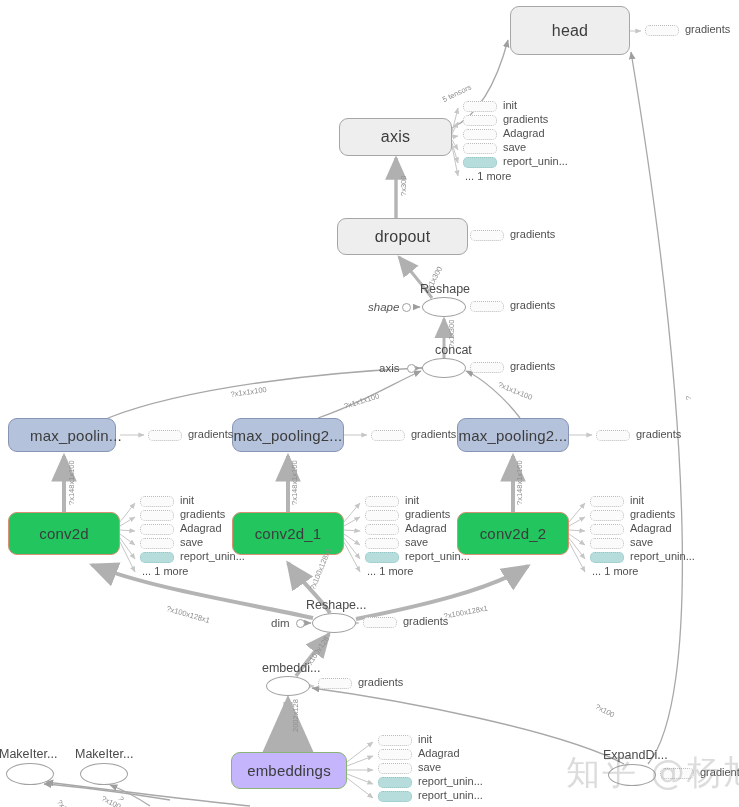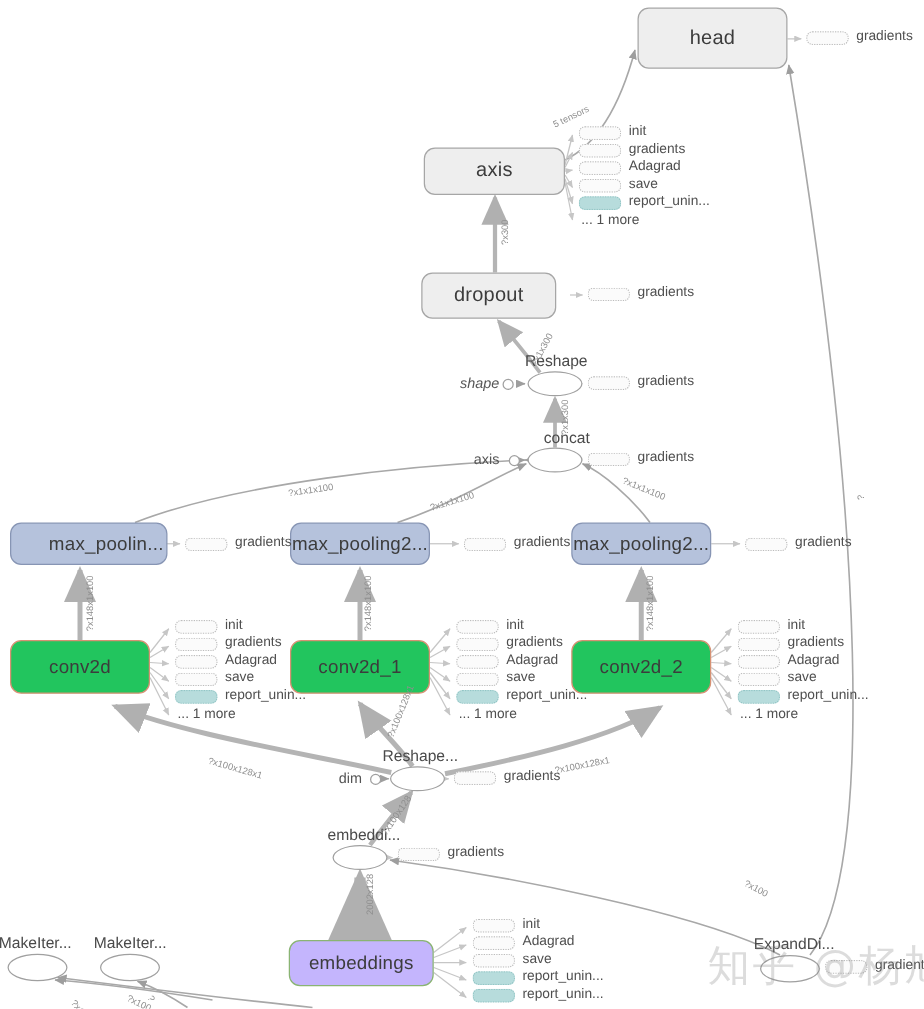--- a/index.html
+++ b/index.html
@@ -202,22 +202,22 @@
       <path d="M347,770 L373,770"></path>
       <path d="M347,774 L373,784"></path>
       <path d="M347,778 L373,798"></path>
       <path d="M656,775 L656,775"></path>
     </g>
   </svg>
 
   <div id="nodes-layer">
       <div class="node big n-gray" style="left: 510px; top: 6px; width: 120px; height: 49px;">head</div>
       <div class="node big n-gray" style="left: 339px; top: 118px; width: 113px; height: 38px;">axis</div>
-      <div class="node big n-gray" style="left: 337px; top: 218px; width: 108px; height: 37px;">dropout</div>
-      <div class="node mid n-blue" style="left: 8px; top: 418px; width: 126px; height: 34px; padding-left: 28px;">max_poolin...</div>
+      <div class="node big n-gray" style="left: 337px; top: 218px; width: 131px; height: 37px;">dropout</div>
+      <div class="node mid n-blue" style="left: 8px; top: 418px; width: 108px; height: 34px; padding-left: 28px;">max_poolin...</div>
       <div class="node mid n-blue" style="left: 232px; top: 418px; width: 112px; height: 34px;">max_pooling2...</div>
       <div class="node mid n-blue" style="left: 457px; top: 418px; width: 112px; height: 34px;">max_pooling2...</div>
       <div class="node mid n-orange" style="left: 8px; top: 512px; width: 112px; height: 43px;">conv2d</div>
       <div class="node mid n-orange" style="left: 232px; top: 512px; width: 112px; height: 43px;">conv2d_1</div>
       <div class="node mid n-orange" style="left: 457px; top: 512px; width: 112px; height: 43px;">conv2d_2</div>
       <div class="node mid n-green" style="left: 231px; top: 752px; width: 116px; height: 37px;">embeddings</div>
     </div>
   <div id="ops-layer">
       <div class="ell" style="left: 422px; top: 297px; width: 44px; height: 20px;"></div>
       <div class="ell-label" style="left: 420px; top: 282px; text-align: center;">Reshape</div>

